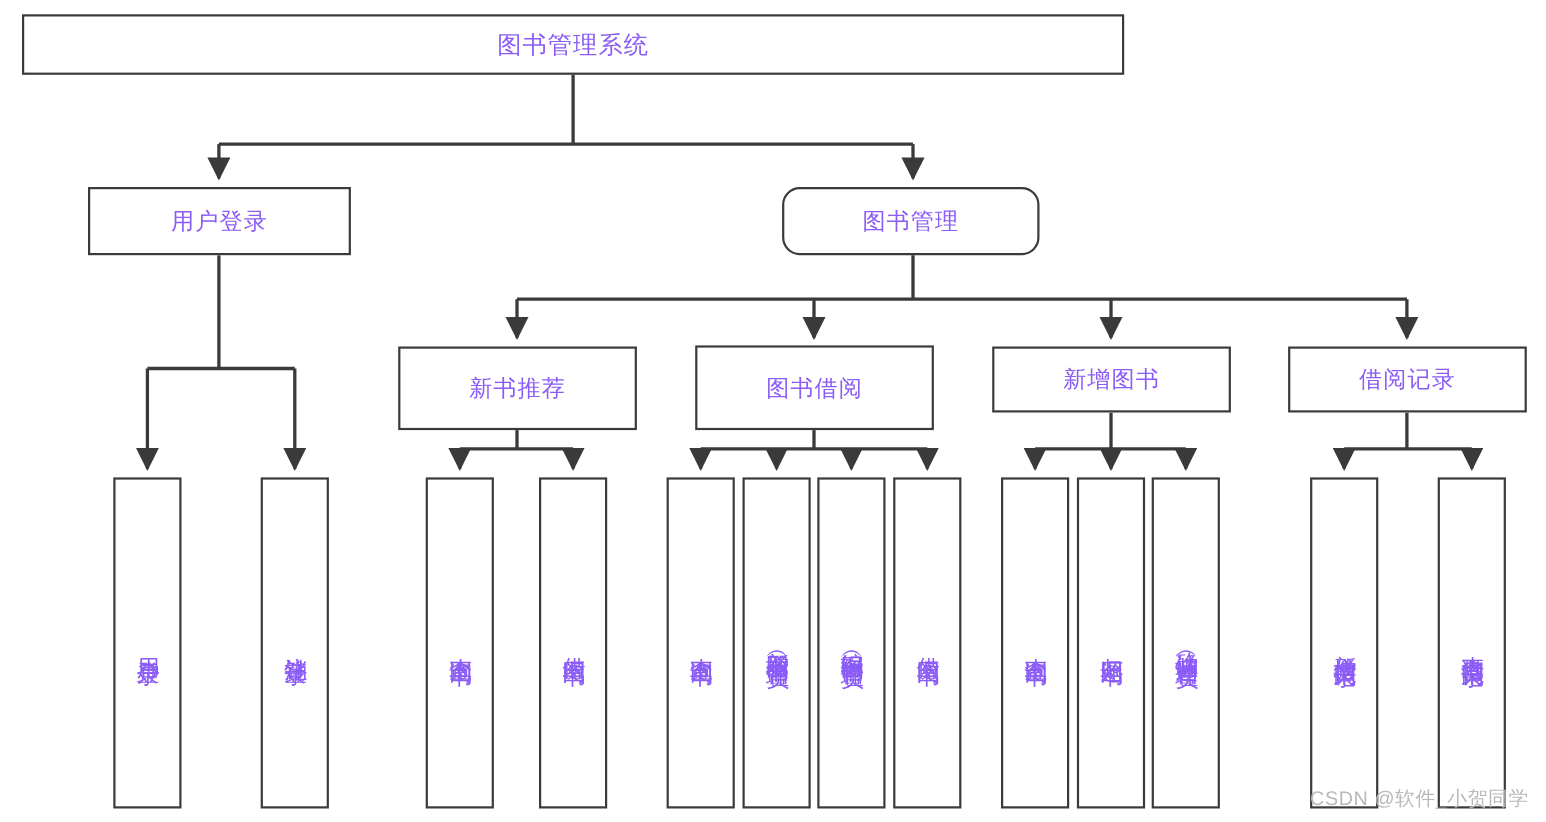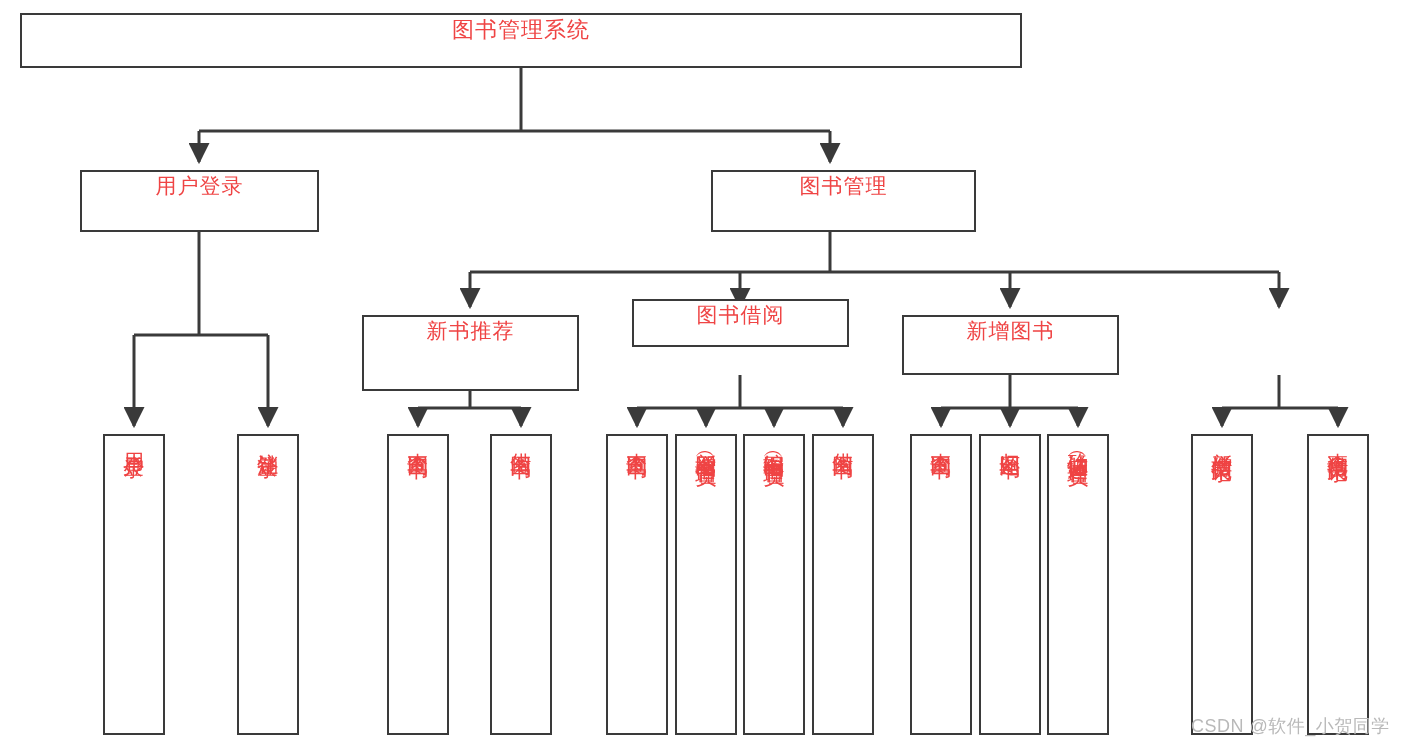--- a/index.html
+++ b/index.html
@@ -24,23 +24,23 @@
     width: 1405px;
     height: 747px;
     pointer-events: none;
   }
   .node {
     position: absolute;
     box-sizing: border-box;
     background: #ffffff;
     border: 2px solid #3a3a3a;
     display: flex;
-    align-items: flex-start;
+    align-items: center;
     justify-content: center;
-    color: #ef4444;
+    color: #8b5cf6;
   }
   .node-h {
     font-size: 21px;
     letter-spacing: 1px;
     white-space: nowrap;
   }
   .node.root .node-h {
     font-size: 22px;
   }
   .node-v {
@@ -115,32 +115,35 @@
     </g>
   </svg>
 
   <div class="node root" style="left:20px; top:13px; width:1002px; height:55px;">
     <span class="node-h">图书管理系统</span>
   </div>
 
   <div class="node" style="left:80px; top:170px; width:239px; height:62px;">
     <span class="node-h">用户登录</span>
   </div>
-  <div class="node" style="left:711px; top:170px; width:265px; height:62px;">
+  <div class="node" style="left:711px; top:170px; width:234px; height:62px;border-radius:16px;">
     <span class="node-h">图书管理</span>
   </div>
 
   <div class="node" style="left:362px; top:315px; width:217px; height:76px;">
     <span class="node-h">新书推荐</span>
   </div>
-  <div class="node" style="left:632px; top:299px; width:217px; height:48px;font-family:Liberation Mono, monospace;">
+  <div class="node" style="left:632px; top:314px; width:217px; height:77px;font-family:Liberation Mono, monospace;">
     <span class="node-h">图书借阅</span>
   </div>
   <div class="node" style="left:902px; top:315px; width:217px; height:60px;">
     <span class="node-h">新增图书</span>
+  </div>
+  <div class="node" style="left:1171px; top:315px; width:217px; height:60px;">
+    <span class="node-h">借阅记录</span>
   </div>
 
   <div class="node" style="left:103px; top:434px; width:62px; height:301px;">
     <span class="node-v">用户登录</span>
   </div>
   <div class="node" style="left:237px; top:434px; width:62px; height:301px;">
     <span class="node-v">注销登录</span>
   </div>
 
   <div class="node" style="left:387px; top:434px; width:62px; height:301px;">

